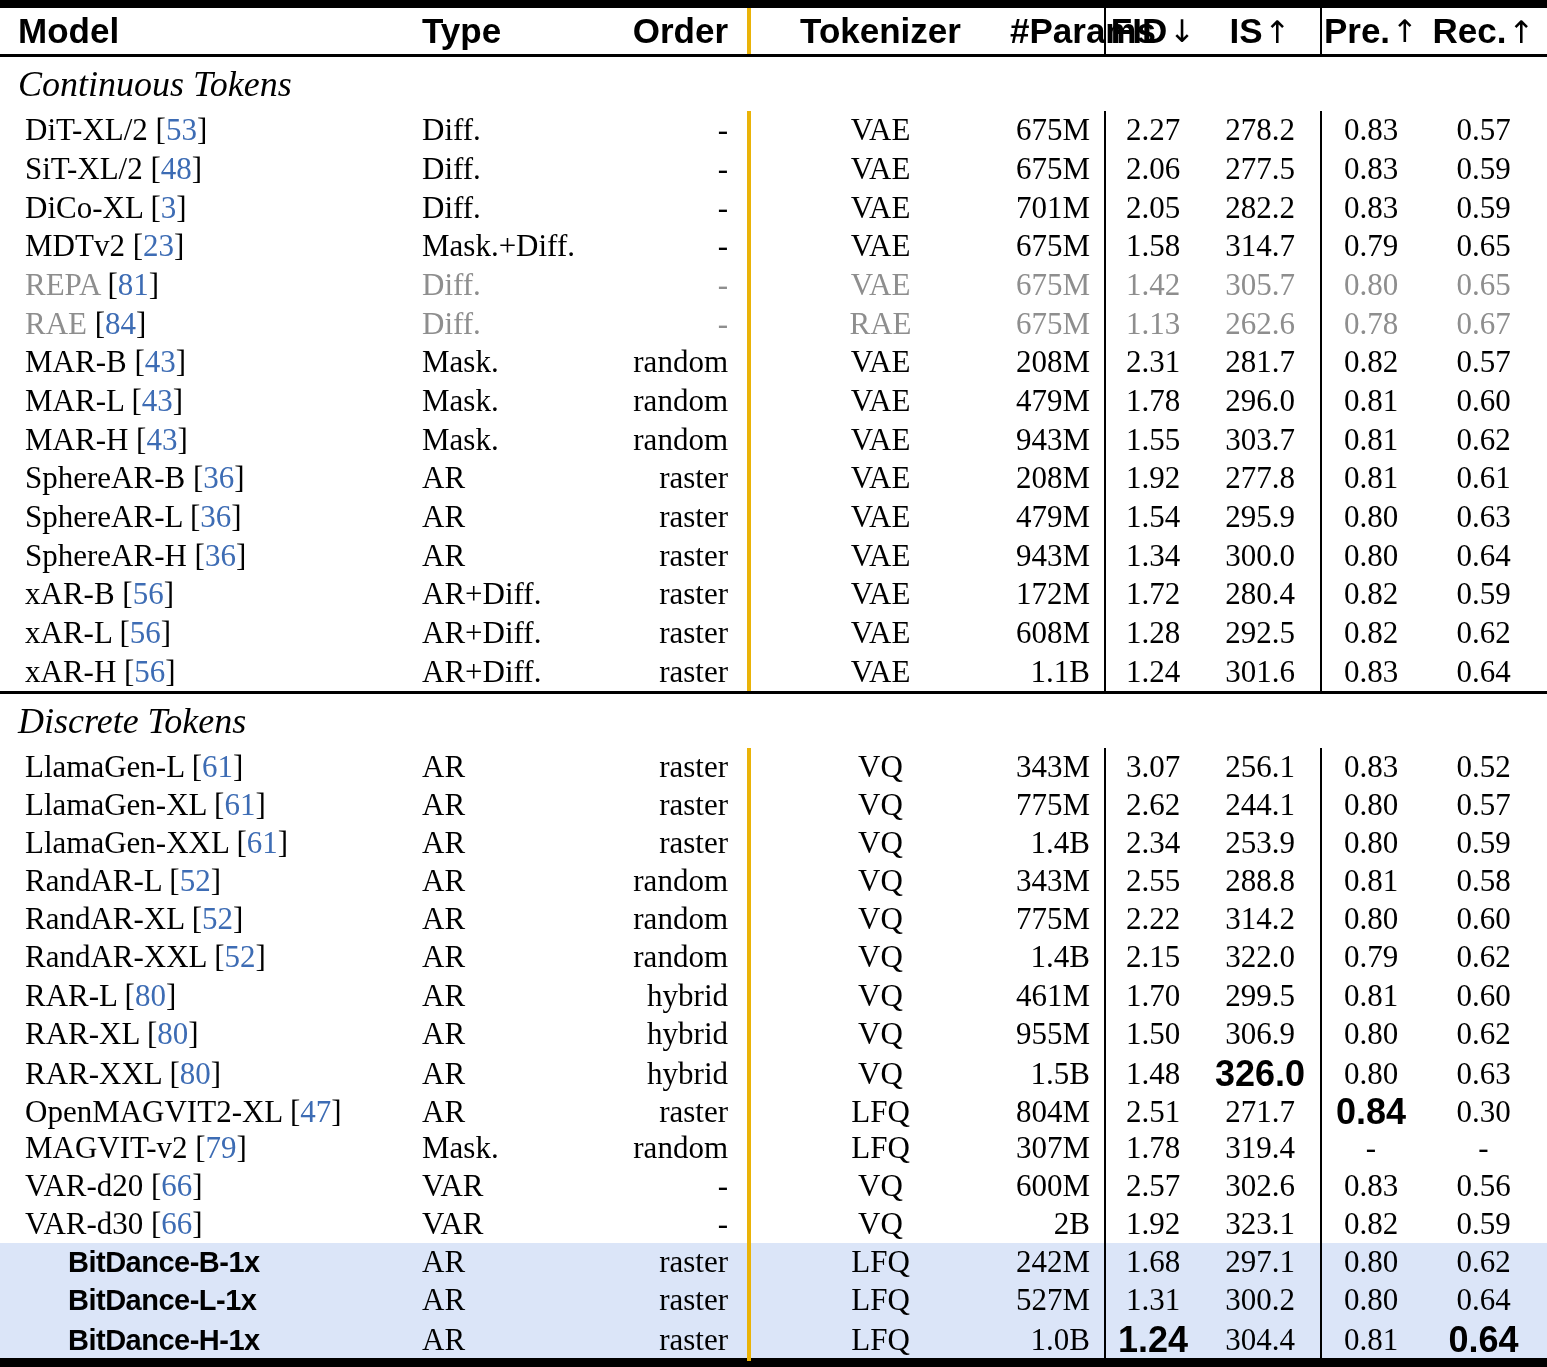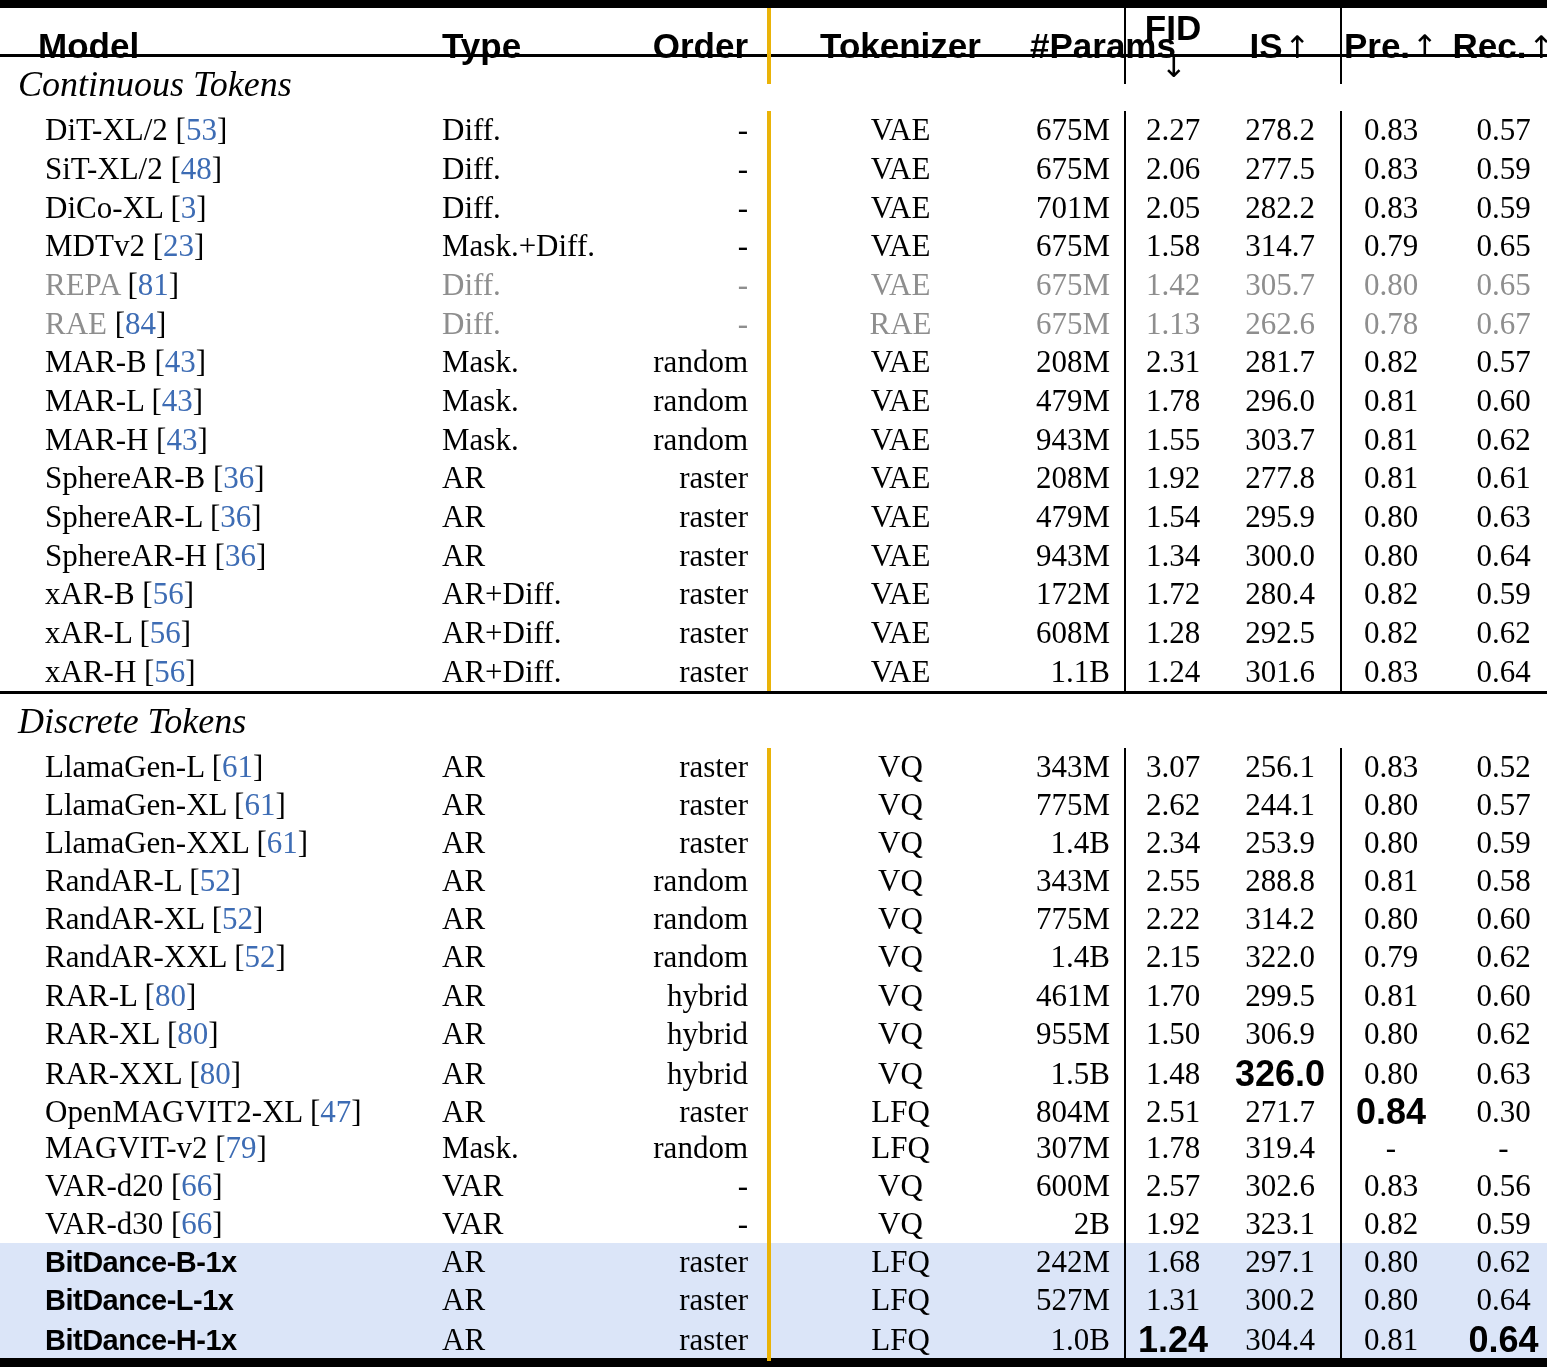--- a/index.html
+++ b/index.html
@@ -8,47 +8,47 @@
     font-family:"Liberation Serif",serif;overflow:hidden;position:relative;
     --blue:#3d6cb4; --gray:#8e8e8e; --hl:#dbe5f8;
   }
   .rule{background:#000;width:100%;}
   .rule.top{height:8px;}
   .rule.bottom{height:9px;}
   .rule.thin{height:3px;}
   .row{
     display:grid;
     grid-template-columns:422px 175px 150px 263px 94px 96px 120px 100px 127px;
-    align-items:center;white-space:nowrap;padding-left:20px;
+    align-items:center;white-space:nowrap;
   }
   .row.header{height:46px;font-family:"Liberation Sans",sans-serif;font-weight:700;font-size:35px;}
   .row.data{font-size:31px;}
   .row.data.r1{height:38.66px;}
   .row.data.r2{height:38.12px;}
   .row.hl{background:var(--hl);}
   .section-label{height:54px;display:flex;align-items:center;padding-left:18px;
     font-style:italic;font-size:36px;}
   .c-model{padding-left:25px;text-align:left;}
   .row.header .c-model{padding-left:18px;}
   .c-type{text-align:left;}
   .c-order{text-align:right;padding-right:19px;}
   .c-tok{text-align:center;border-left:4px solid #eab308;height:100%;display:flex;align-items:center;justify-content:center;}
   .c-params{text-align:right;padding-right:14px;}
-  .c-fid{text-align:right;border-left:2px solid #000;height:100%;display:flex;align-items:center;justify-content:center;flex-direction:column;}
+  .c-fid{text-align:right;border-left:2px solid #000;height:100%;display:flex;align-items:center;justify-content:center;}
   .c-is{text-align:center;}
   .c-pre{text-align:right;border-left:2px solid #000;height:100%;display:flex;align-items:center;justify-content:center;}
   .c-rec{text-align:center;}
   .arrow{font-family:"DejaVu Sans",sans-serif;font-weight:400;font-size:31px;margin-left:2px;}
   .cite{color:var(--blue);}
   .bracket{color:#000;}
   .muted{color:var(--gray);}
   .muted .bracket{color:#000;}
   .muted .cite{color:var(--blue);}
   .b{font-family:"Liberation Sans",sans-serif;font-weight:700;font-size:36px;}
-  .sansb{font-family:"Liberation Sans",sans-serif;font-weight:700;font-size:29px;letter-spacing:-0.5px;}
+  .sansb{font-family:"Liberation Sans",sans-serif;font-weight:700;font-size:29px;letter-spacing:-0.5px;margin-left:43px;}
 </style>
 </head>
 <body>
 
 <div class="wrap" style="--blue: #3d6cb4; --gray: #8e8e8e; --hl: #dbe5f8;">
   <div class="rule top"></div>
 
   <div class="row header">
     <div class="c-model">Model</div>
     <div class="c-type">Type</div>

